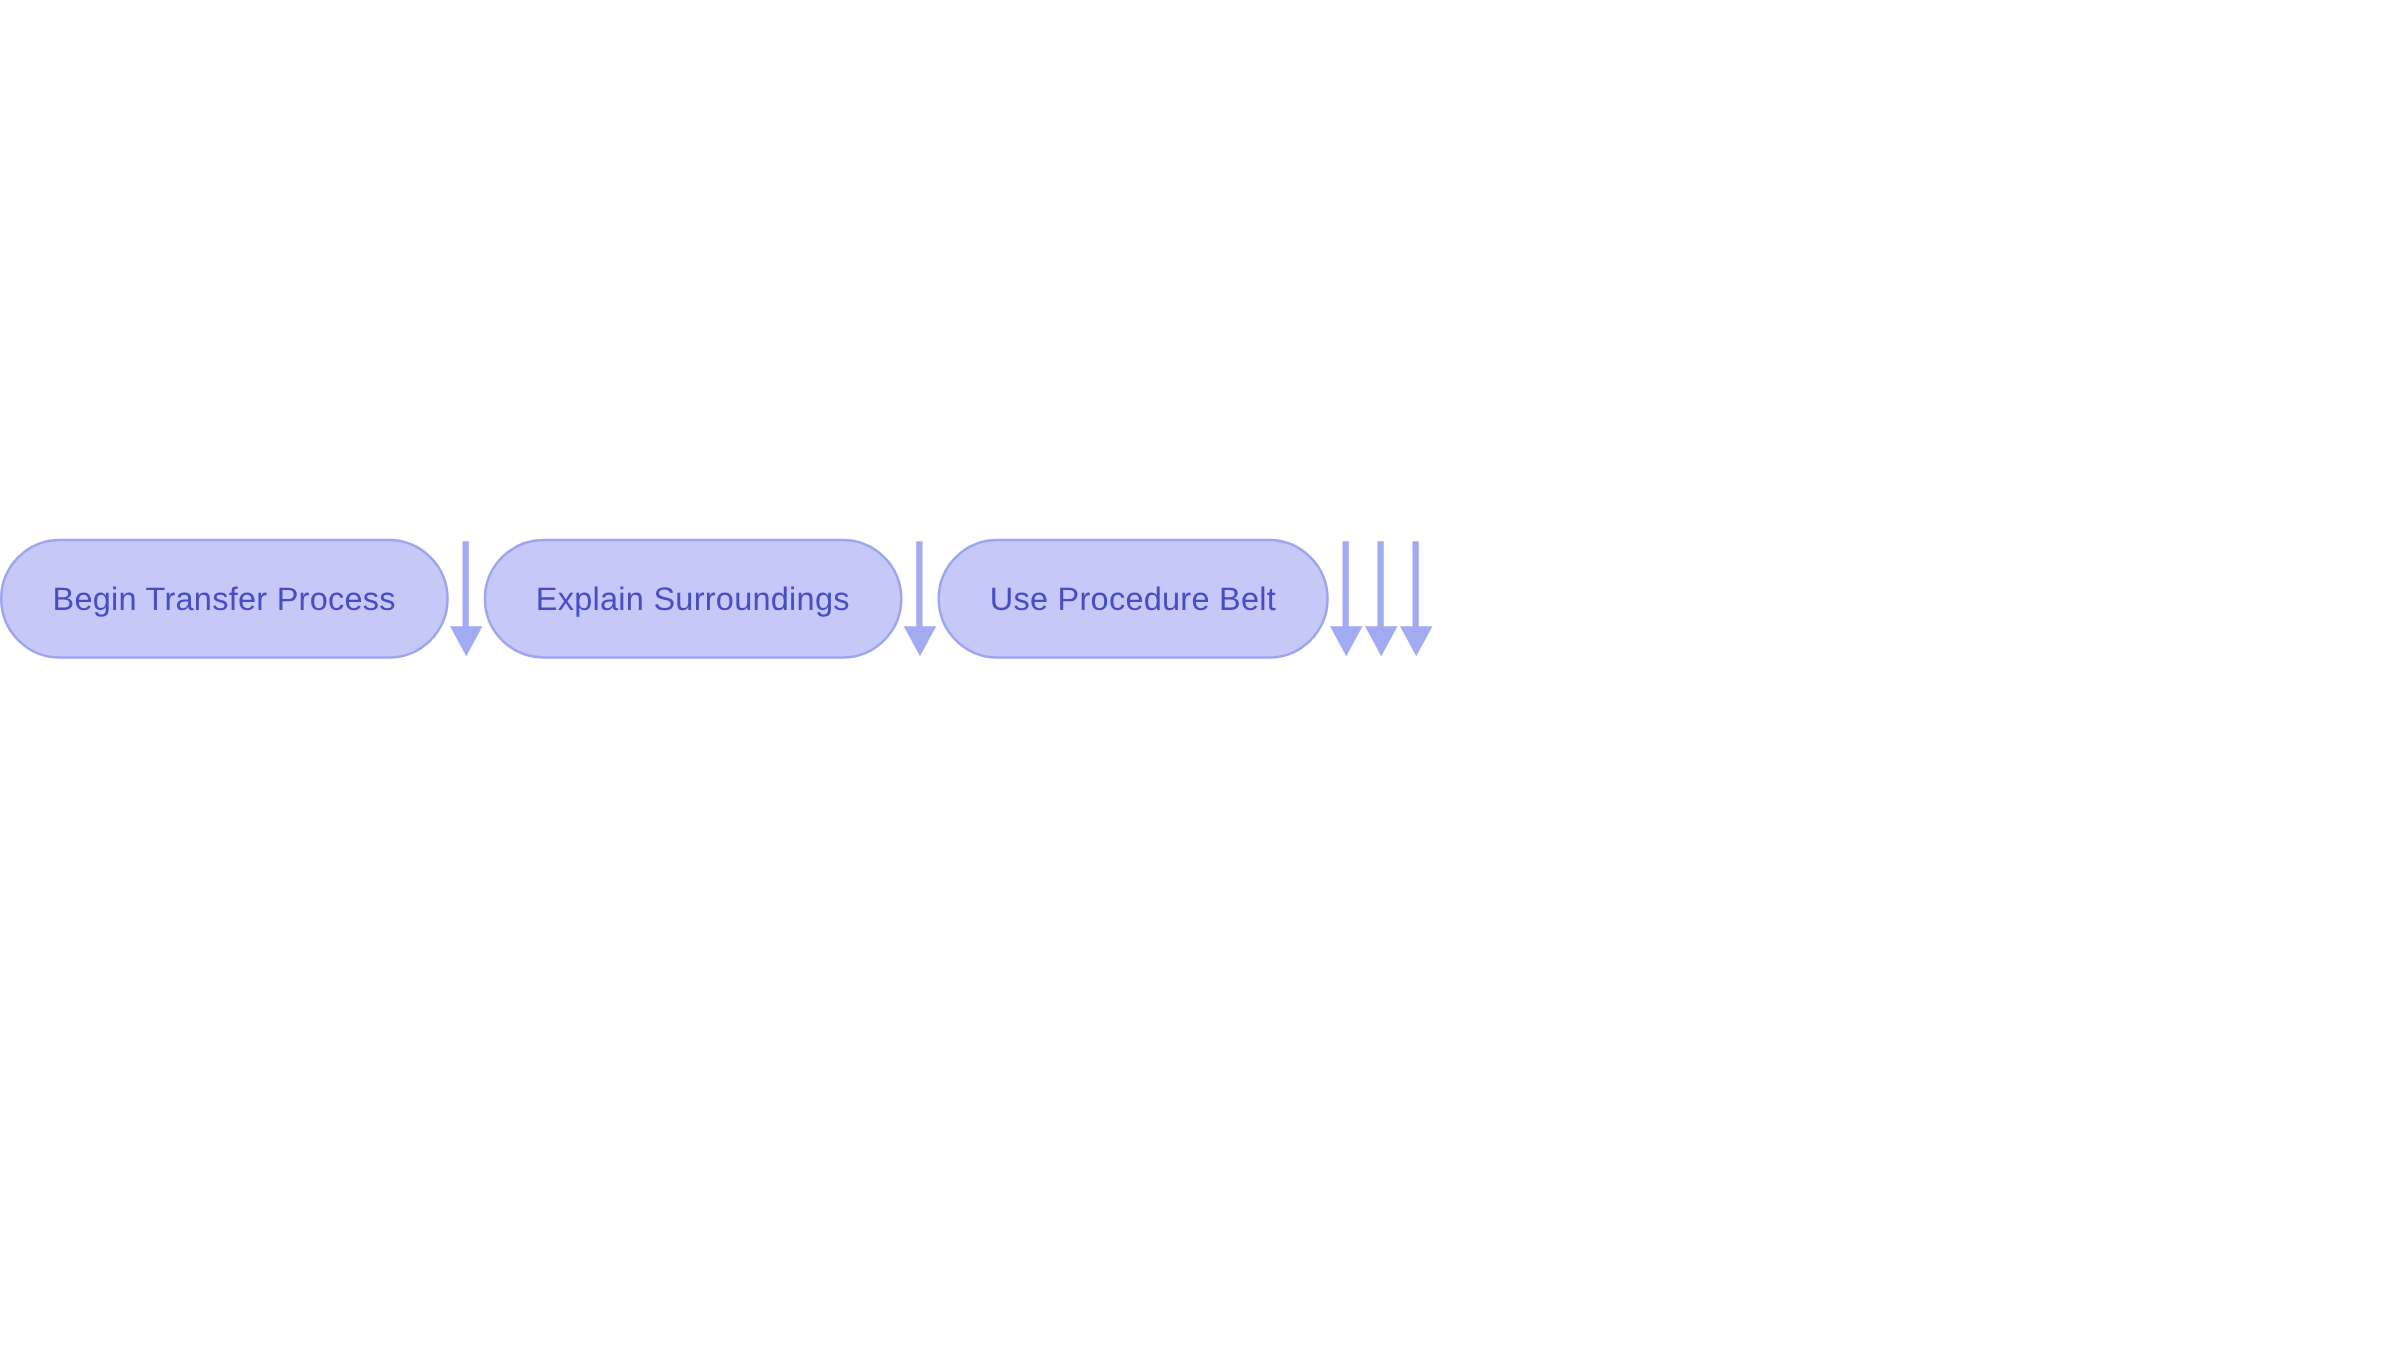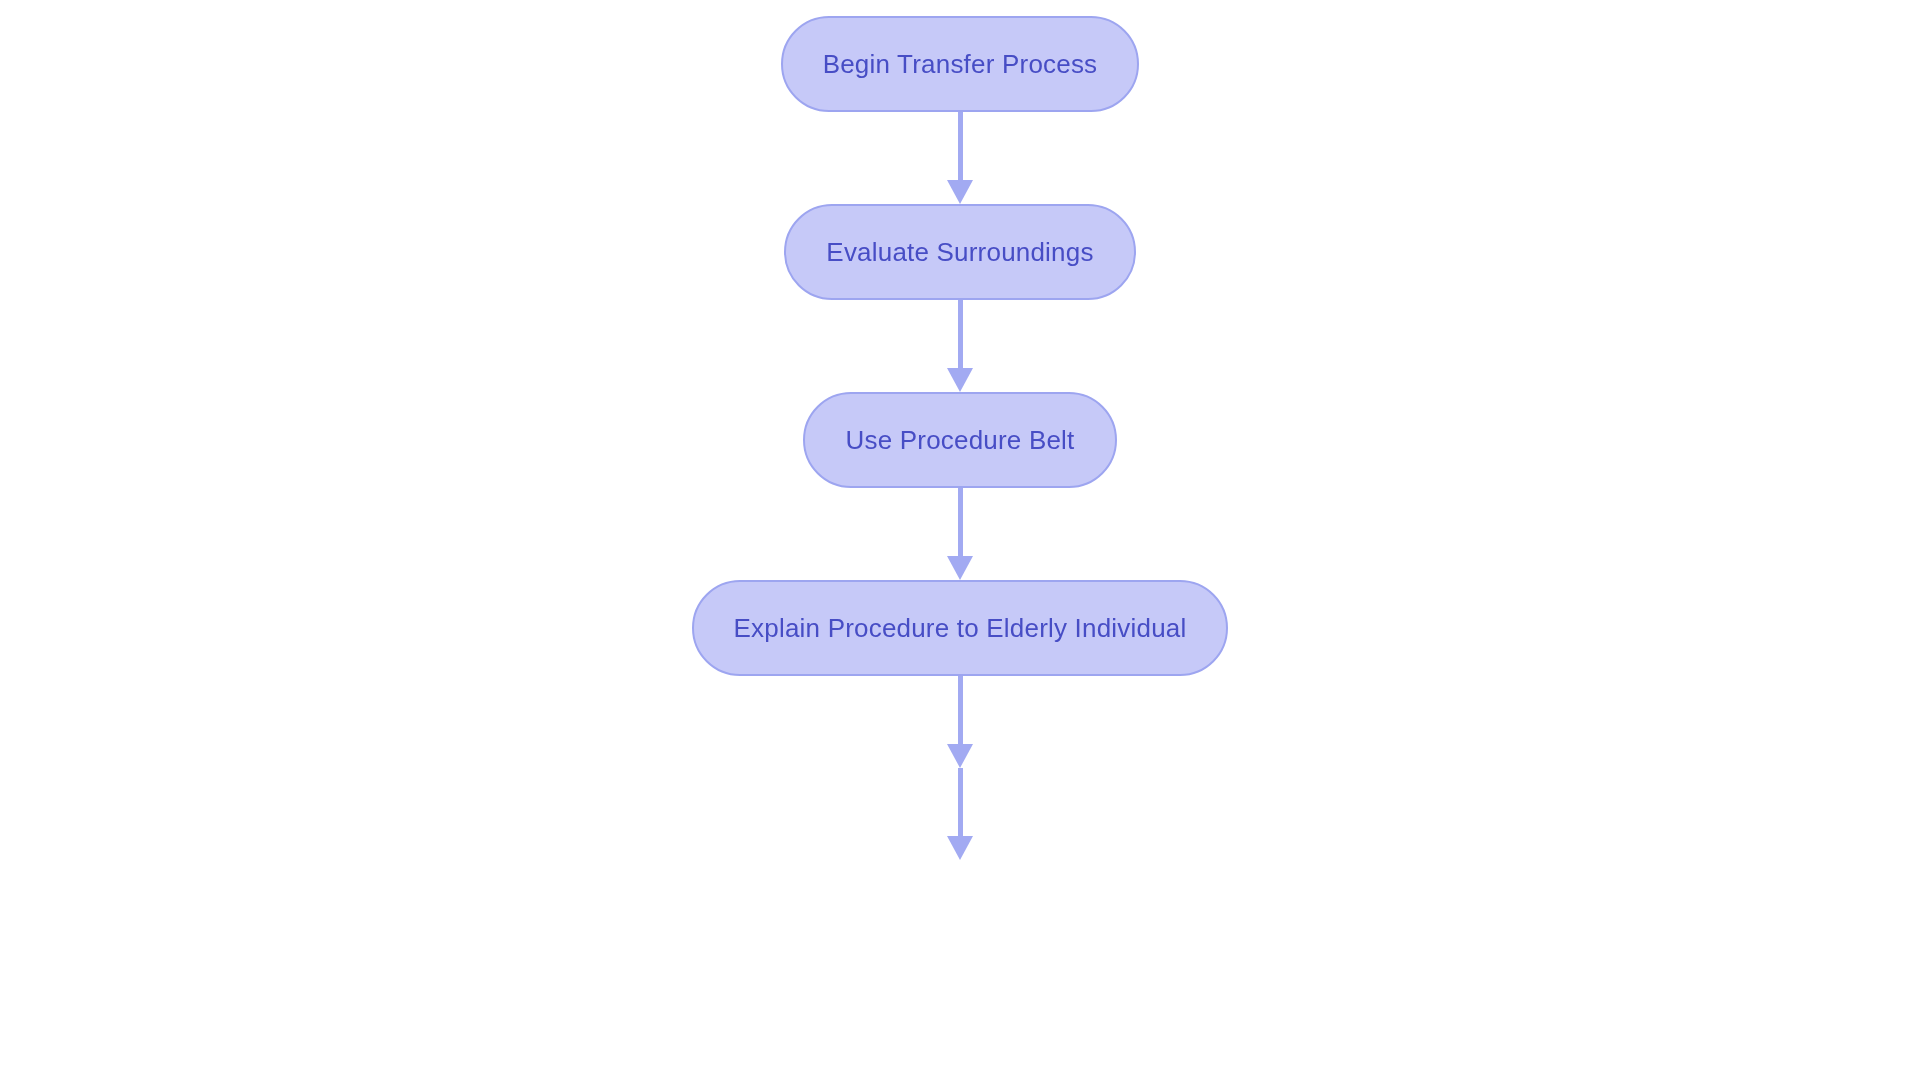--- a/index.html
+++ b/index.html
@@ -18,21 +18,21 @@
     width: 1920px;
     height: 1083px;
     background: var(--bg);
     overflow: hidden;
     font-family: "Liberation Sans", "DejaVu Sans", sans-serif;
   }
   .canvas {
     width: 1920px;
     height: 941px;
     display: flex;
-    flex-direction: column;
+    flex-direction: row;
     align-items: center;
     padding-top: 16px;
   }
   .flow-node {
     height: 96px;
     min-width: 260px;
     padding: 0 40px;
     border-radius: 48px;
     background: var(--node-fill);
     border: 2px solid var(--node-border);
@@ -76,35 +76,34 @@
 
 <div class="canvas">
 
   <div class="flow-node">Begin Transfer Process</div>
 
   <div class="connector">
     <div class="arrow-line"></div>
     <div class="arrow-head"></div>
   </div>
 
-  <div class="flow-node">Evaluate Surroundings</div>
+  <div class="flow-node">Explain Surroundings</div>
 
   <div class="connector">
     <div class="arrow-line"></div>
     <div class="arrow-head"></div>
   </div>
 
   <div class="flow-node">Use Procedure Belt</div>
 
   <div class="connector">
     <div class="arrow-line"></div>
     <div class="arrow-head"></div>
   </div>
 
-  <div class="flow-node">Explain Procedure to Elderly Individual</div>
 
   <div class="connector">
     <div class="arrow-line"></div>
     <div class="arrow-head"></div>
   </div>
 
 
   <div class="connector">
     <div class="arrow-line"></div>
     <div class="arrow-head"></div>

